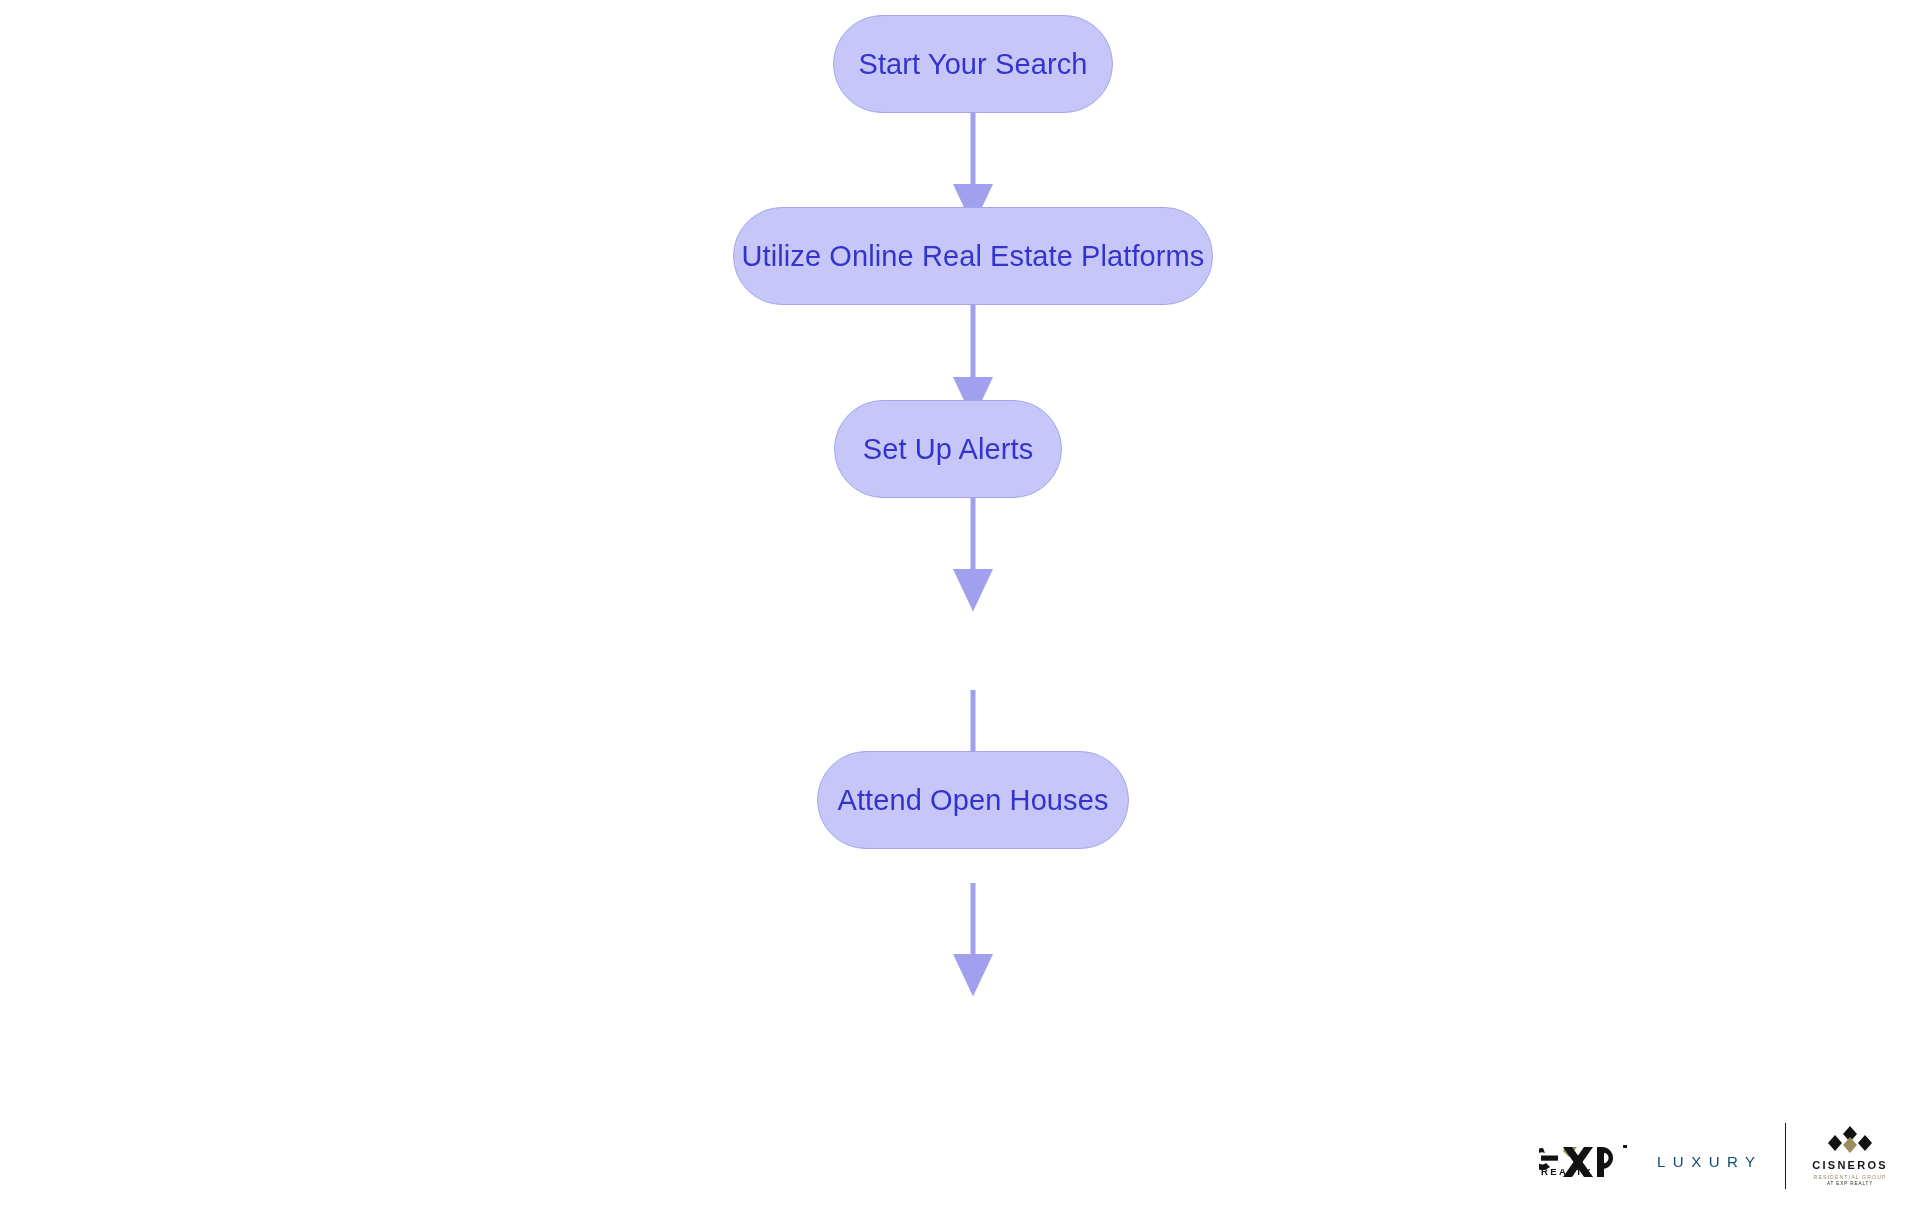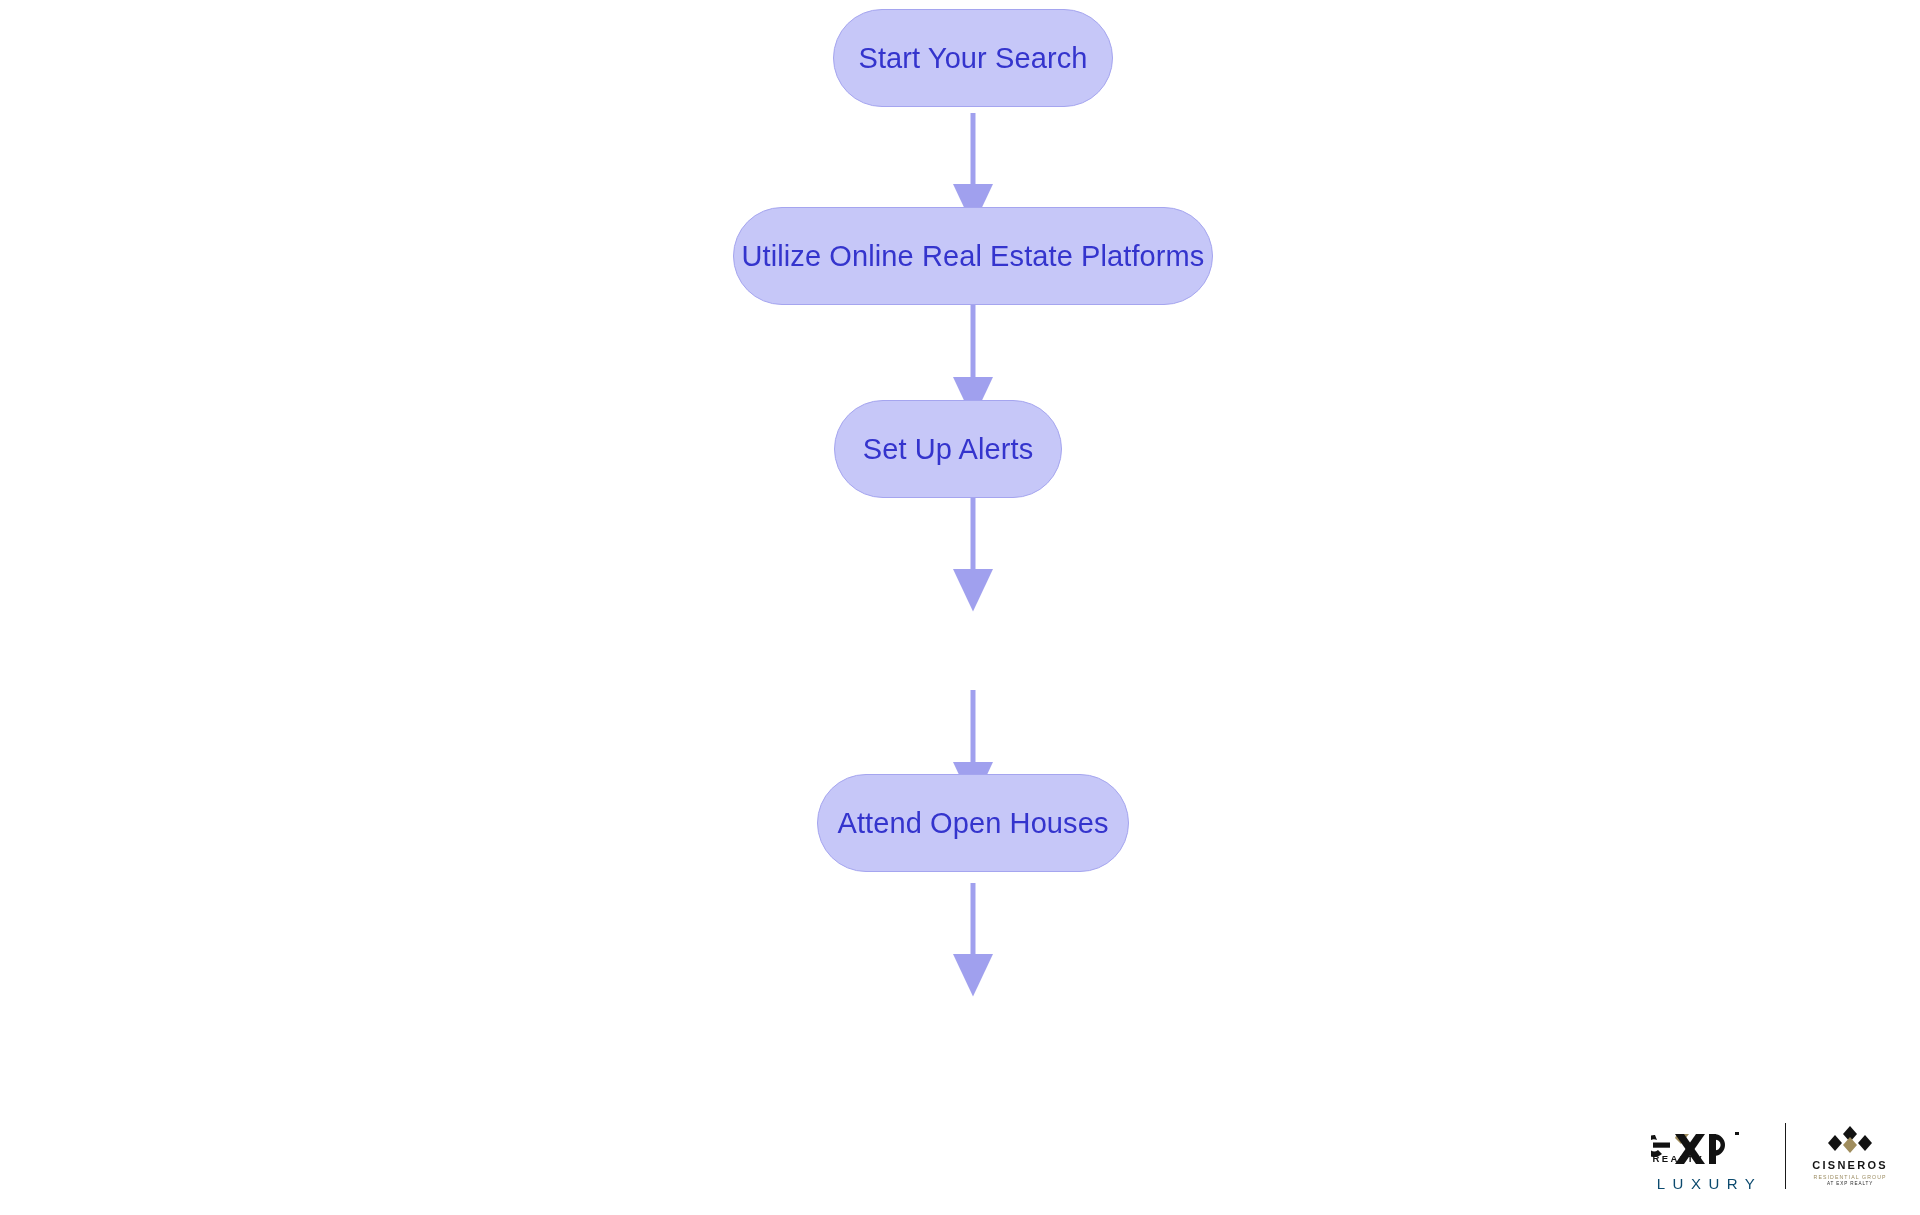--- a/index.html
+++ b/index.html
@@ -67,21 +67,21 @@
     position: absolute;
     right: 28px;
     bottom: 22px;
     display: flex;
     align-items: center;
     height: 74px;
   }
 
   .exp-logo {
     display: flex;
-    flex-direction: column;
+    flex-direction: row;
     align-items: center;
     justify-content: center;
     padding-right: 22px;
   }
 
   .exp-wordmark {
     position: relative;
     width: 112px;
     height: 44px;
   }
@@ -163,34 +163,34 @@
       </defs>
       <g stroke="#a0a0ee" stroke-width="5" fill="none">
         <line x1="973" y1="113" x2="973" y2="190" marker-end="url(#arrowhead)"></line>
         <line x1="973" y1="305" x2="973" y2="383" marker-end="url(#arrowhead)"></line>
         <line x1="973" y1="498" x2="973" y2="575" marker-end="url(#arrowhead)"></line>
         <line x1="973" y1="690" x2="973" y2="768" marker-end="url(#arrowhead)"></line>
         <line x1="973" y1="883" x2="973" y2="960" marker-end="url(#arrowhead)"></line>
       </g>
     </svg>
 
-    <div class="node" style="left:973px; top:9px; width:280px;">
+    <div class="node" style="left:973px; top:15px; width:280px;">
       <span class="node-label">Start Your Search</span>
     </div>
 
     <div class="node" style="left:973px; top:207px; width:480px;">
       <span class="node-label">Utilize Online Real Estate Platforms</span>
     </div>
 
     <div class="node" style="left:948px; top:400px; width:228px;text-align:right;">
       <span class="node-label">Set Up Alerts</span>
     </div>
 
 
-    <div class="node" style="left:973px; top:774px; width:312px;">
+    <div class="node" style="left:973px; top:751px; width:312px;">
       <span class="node-label">Attend Open Houses</span>
     </div>
 
 
   </div>
 
   <div class="logo-block">
 
     <div class="exp-logo">
       <div class="exp-wordmark">

